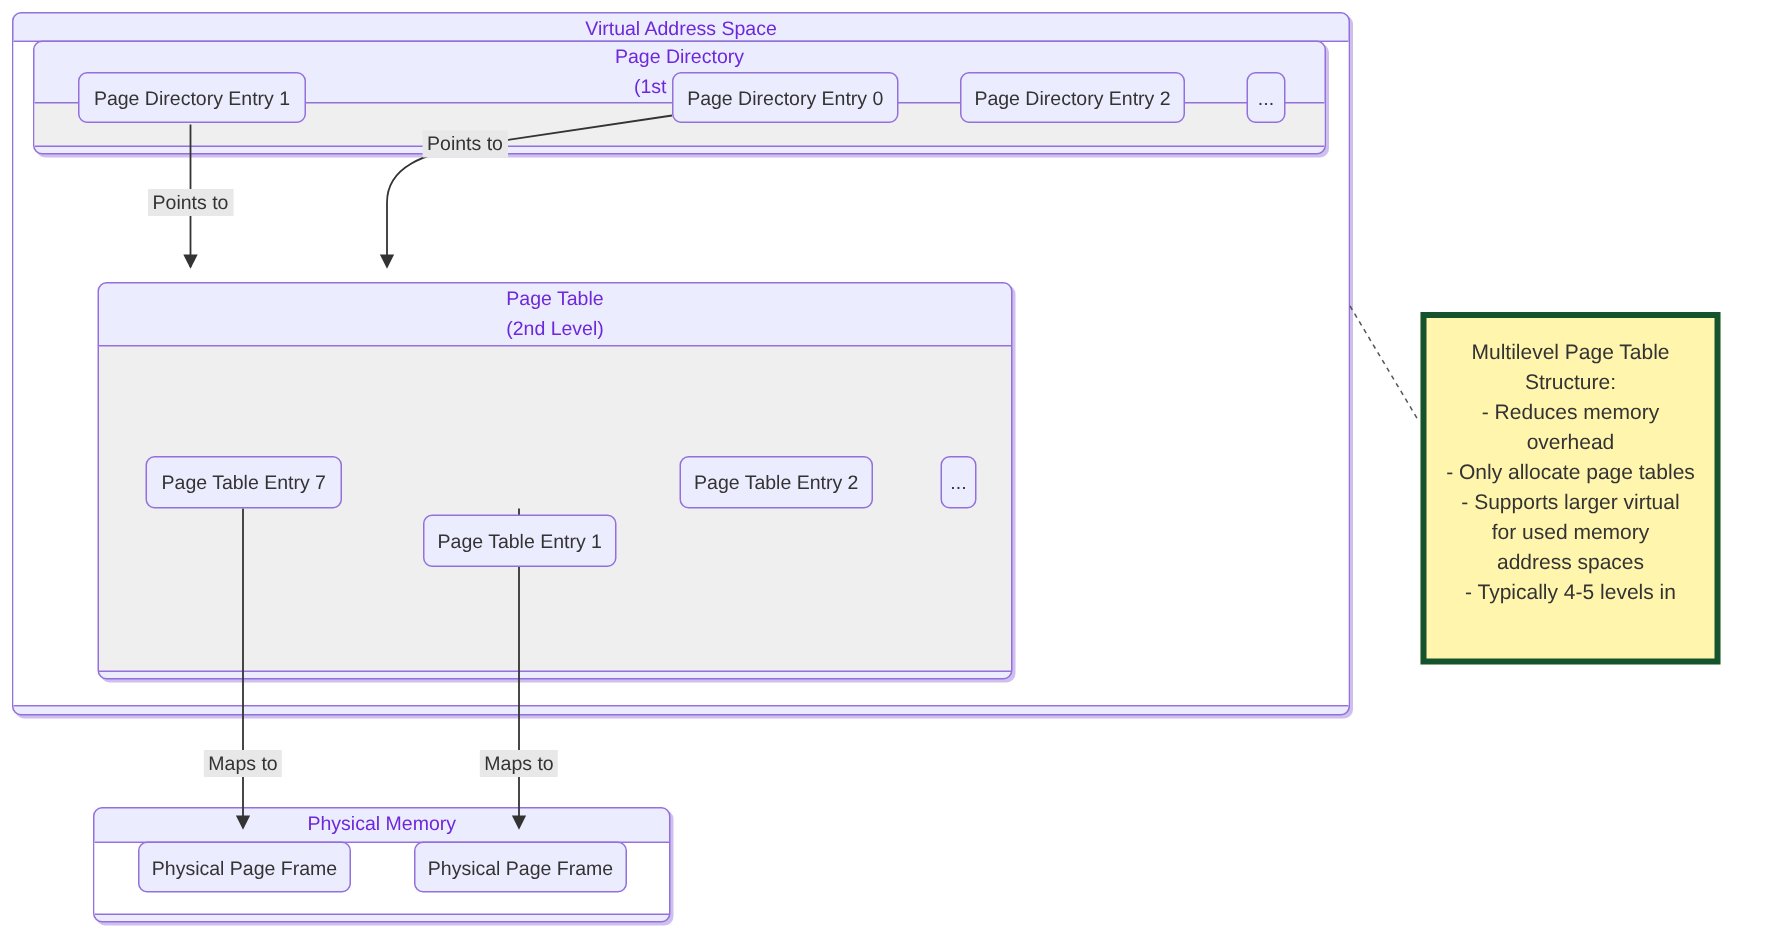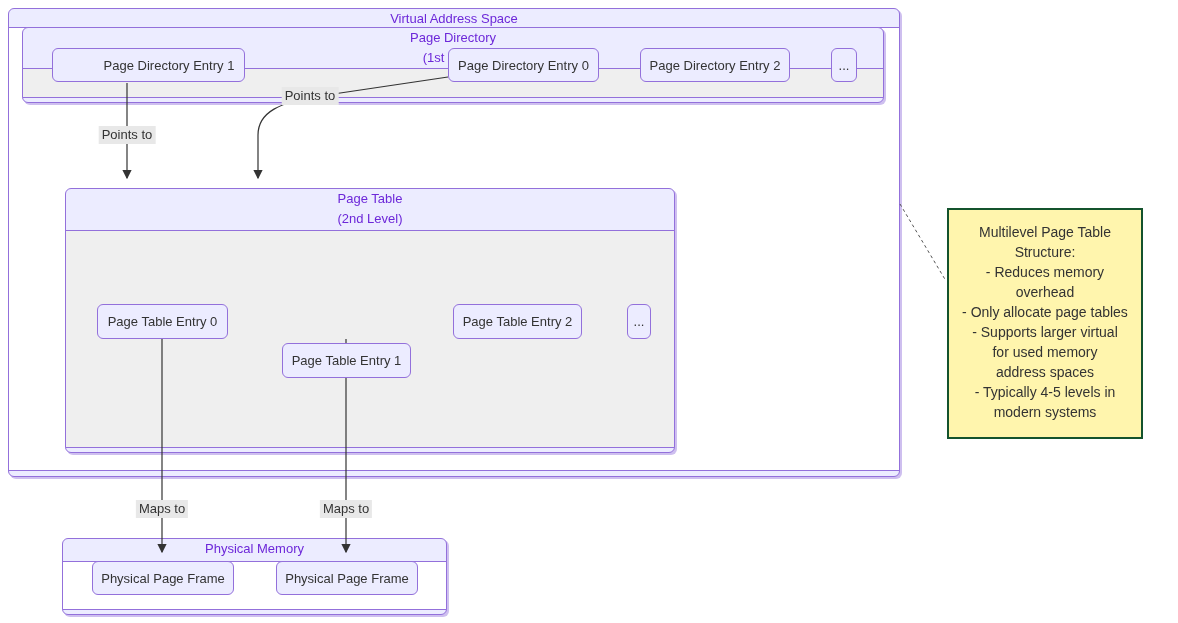--- a/index.html
+++ b/index.html
@@ -50,21 +50,21 @@
     position:absolute; transform:translate(-50%,-50%);
     background:#E8E8E8; color:#333;
     font-size:13px; line-height:16px; padding:1px 3px;
     white-space:nowrap; z-index:3;
   }
 
   
   .note {
     position:absolute;
     background:#FFF5AD;
-    border:2px solid #14532d;
+    border:4px solid #14532d;
     z-index:1;
     padding-top:12px;
     text-align:center;
     font-size:14px;
   }
   .note-line { line-height:20px; white-space:nowrap; }
 </style>
 </head>
 <body>
 
@@ -103,39 +103,38 @@
     <path class="edge" d="M162,339 L162,552" marker-end="url(#arrow)"></path>
     <path class="edge" d="M346,339 L346,552" marker-end="url(#arrow)"></path>
     <path class="edge-dashed" d="M900,204 L946,281"></path>
   </svg>
 
   <div class="edge-label" style="left:127px; top:135px;">Points to</div>
   <div class="edge-label" style="left:310px; top:96px;">Points to</div>
   <div class="edge-label" style="left:162px; top:509px;">Maps to</div>
   <div class="edge-label" style="left:346px; top:509px;">Maps to</div>
 
-  <div class="node" style="left:52px; top:48px; width:150px; height:32px;padding-left:41px;">Page Directory Entry 1</div>
+  <div class="node" style="left:52px; top:48px; width:150px; height:32px;">Page Directory Entry 1</div>
   <div class="node" style="left:448px; top:48px; width:149px; height:32px;">Page Directory Entry 0</div>
   <div class="node" style="left:640px; top:48px; width:148px; height:32px;">Page Directory Entry 2</div>
   <div class="node" style="left:831px; top:48px; width:24px; height:32px;">...</div>
 
-  <div class="node" style="left:97px; top:304px; width:129px; height:33px;">Page Table Entry 0</div>
+  <div class="node" style="left:97px; top:304px; width:129px; height:33px;">Page Table Entry 7</div>
   <div class="node" style="left:282px; top:304px; width:127px; height:33px;margin-top:39px;">Page Table Entry 1</div>
   <div class="node" style="left:453px; top:304px; width:127px; height:33px;">Page Table Entry 2</div>
   <div class="node" style="left:627px; top:304px; width:22px; height:33px;">...</div>
 
   <div class="node" style="left:92px; top:561px; width:140px; height:32px;">Physical Page Frame</div>
   <div class="node" style="left:276px; top:561px; width:140px; height:32px;">Physical Page Frame</div>
 
   <div class="note" style="left:947px; top:208px; width:192px; height:215px;">
     <div class="note-line">Multilevel Page Table</div>
     <div class="note-line">Structure:</div>
     <div class="note-line">- Reduces memory</div>
     <div class="note-line">overhead</div>
     <div class="note-line">- Only allocate page tables</div>
     <div class="note-line">- Supports larger virtual</div>
     <div class="note-line">for used memory</div>
     <div class="note-line">address spaces</div>
     <div class="note-line">- Typically 4-5 levels in</div>
-    <div class="note-line">modern systems</div>
   </div>
 
 </div>
 
 </body></html>

